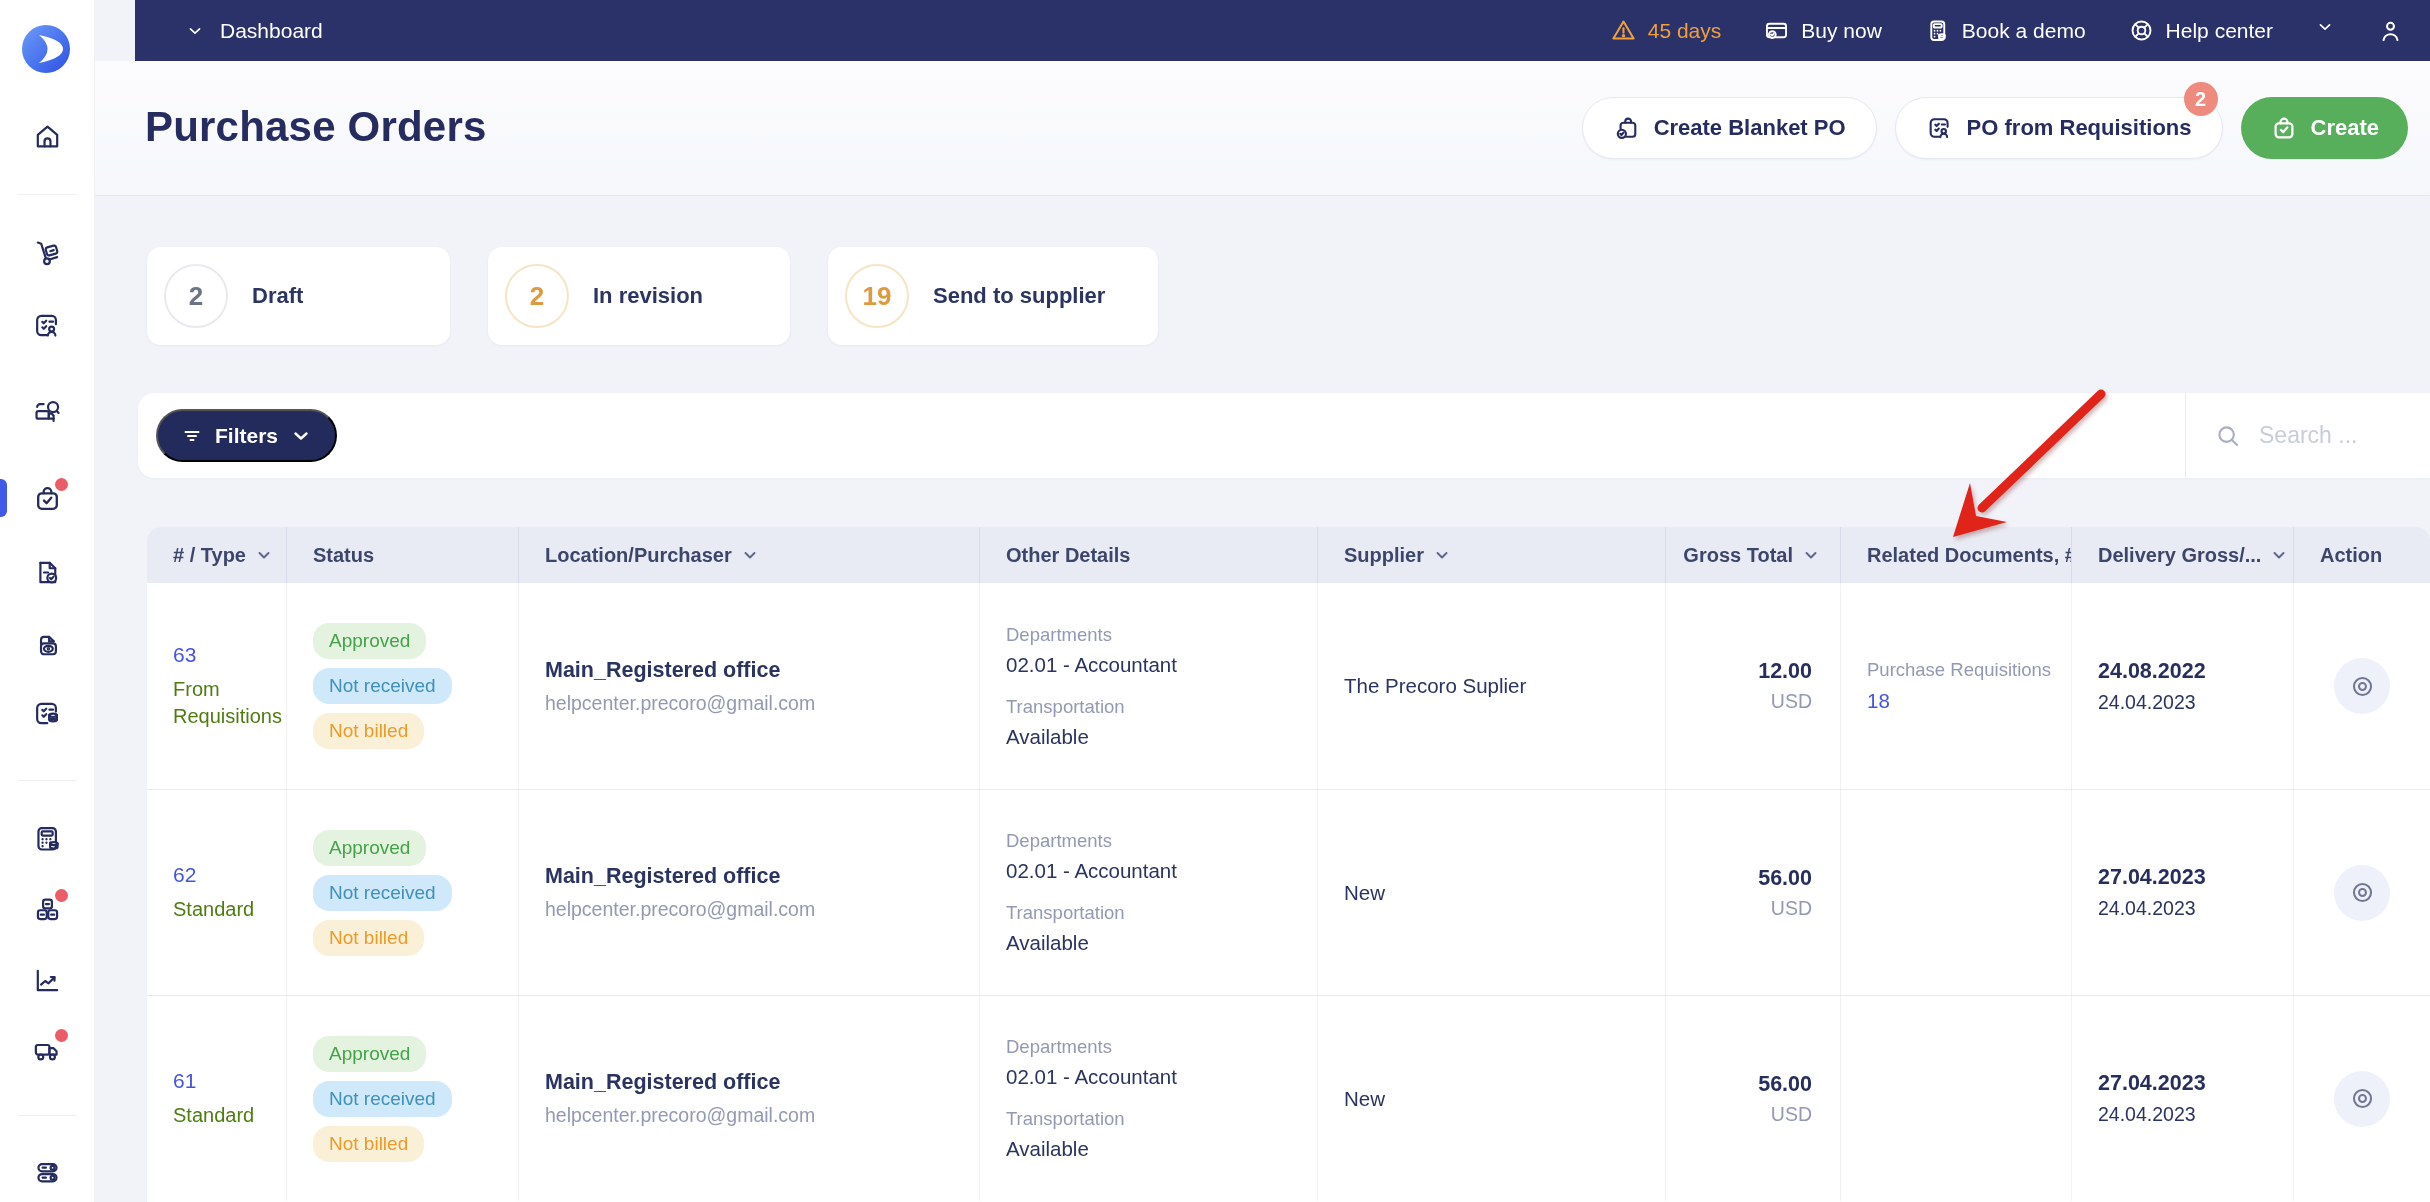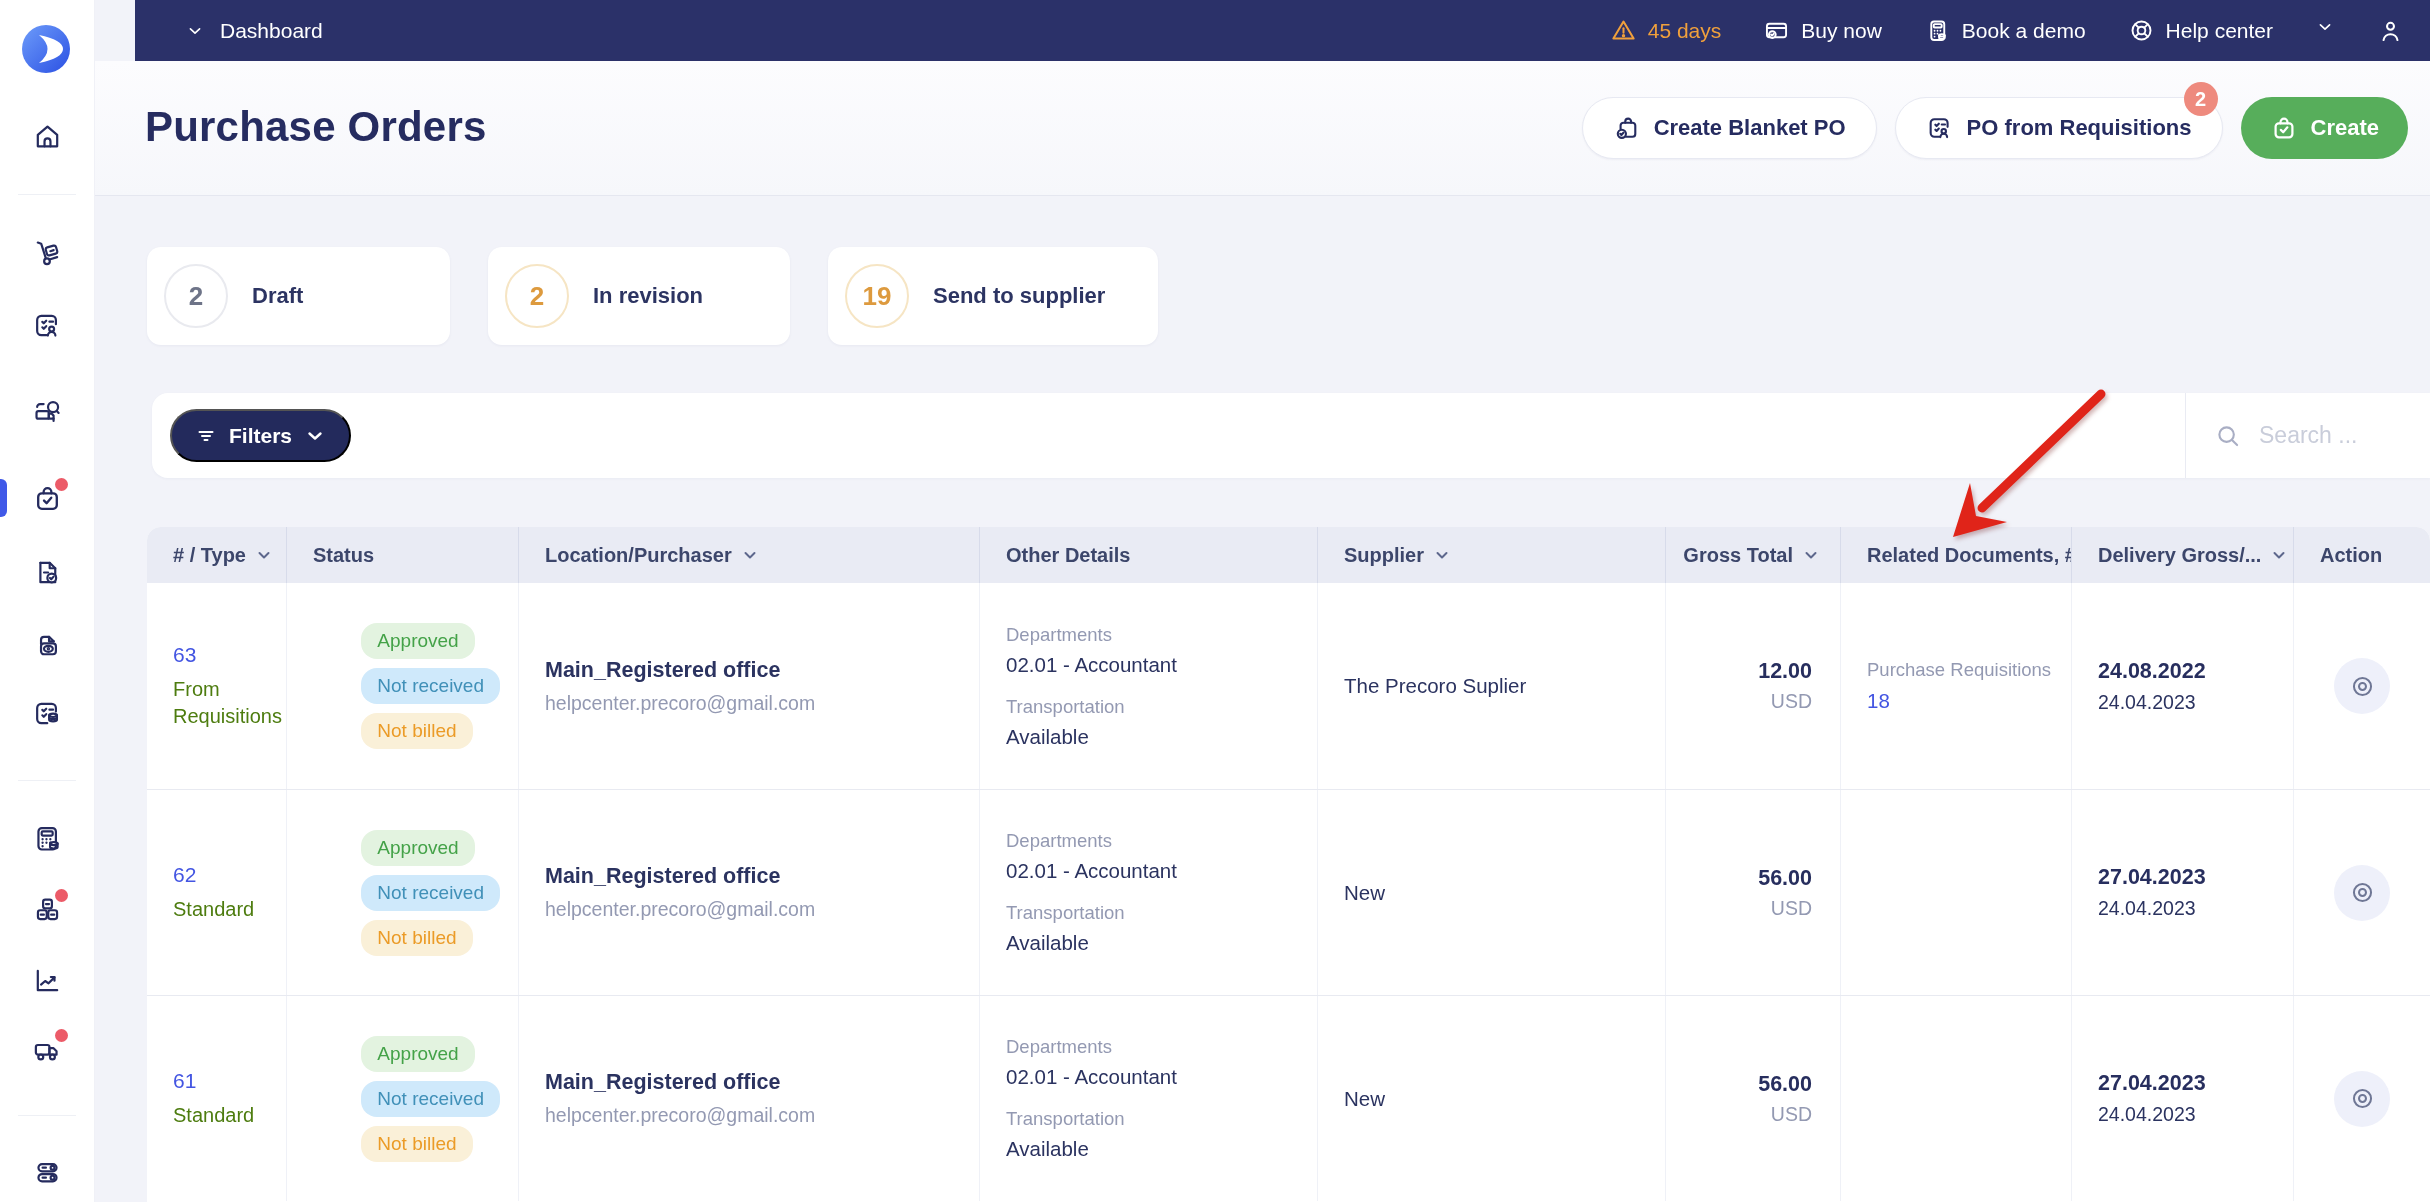--- a/index.html
+++ b/index.html
@@ -42,21 +42,21 @@
   .btn-green { background:#57ae5b; color:#fff; border:none; padding:0 29px; }
 
   
   .cards { position:absolute; left:147px; top:247px; display:flex; gap:38px; z-index:5; }
   .card { height:98px; background:#fff; border-radius:14px; display:flex; align-items:center; gap:24px; padding:0 20px 0 17px; box-shadow:0 1px 3px rgba(35,42,92,.05); }
   .card-circle { width:64px; height:64px; border-radius:50%; border:2px solid #e9eaef; display:flex; align-items:center; justify-content:center; font-size:26px; font-weight:700; color:#6e7488; flex:none; }
   .card.orange .card-circle { border-color:#f6e5c4; color:#dd9a3e; }
   .card-label { font-size:22px; font-weight:600; color:#2c3462; white-space:nowrap; padding-right:20px; }
 
   
-  .filterbar { position:absolute; left:152px; right:0; top:393px; height:85px; background:#fff; border-radius:16px 0 0 16px; box-shadow:0 1px 3px rgba(35,42,92,.04); z-index:5; }
+  .filterbar { position:absolute; left:138px; right:0; top:393px; height:85px; background:#fff; border-radius:16px 0 0 16px; box-shadow:0 1px 3px rgba(35,42,92,.04); z-index:5; }
   .filters-btn { position:absolute; left:18px; top:16px; height:53px; border-radius:27px; background:#232a5c; color:#fff; display:flex; align-items:center; gap:11px; padding:0 22px; font-size:21px; font-weight:600; }
   .filters-btn svg { width:24px; height:24px; }
   .searchbox { position:absolute; right:0; top:0; bottom:0; width:245px; border-left:1px solid #e9ebf3; display:flex; align-items:center; gap:17px; padding:0 28px; }
   .searchbox svg { width:28px; height:28px; color:#a9aec4; flex:none; }
   .searchbox input { border:none; outline:none; width:100%; font-size:23px; color:#2c3462; font-family:inherit; background:transparent; }
   .searchbox input::placeholder { color:#c9cdda; }
 
   
   .table { position:absolute; left:147px; right:0; top:527px; bottom:0; background:#fff; border-radius:14px 14px 0 0; overflow:hidden; z-index:4; }
   .tgrid { display:grid; grid-template-columns:140px 232px 461px 338px 348px 175px 231px 222px 1fr; }
@@ -64,21 +64,21 @@
   .th { display:flex; align-items:center; gap:9px; padding:0 10px 0 26px; font-size:20px; font-weight:700; color:#3c466b; border-right:1px solid rgba(201,206,226,.55); white-space:nowrap; overflow:hidden; }
   .th:last-child { border-right:none; }
   .th.right { justify-content:flex-end; padding-right:20px; }
   .th svg { width:18px; height:18px; color:#5d678c; flex:none; }
   .trow { height:206px; border-top:1px solid #e8eaf1; }
   .trow:first-child { border-top:none; }
   .td { display:flex; flex-direction:column; justify-content:center; padding:0 18px 0 26px; border-right:1px solid #eff1f7; overflow:hidden; }
   .td:last-child { border-right:none; }
   .po-num { color:#4355e2; font-size:21px; margin-bottom:9px; }
   .po-type { color:#4d7c0f; font-size:20px; line-height:1.35; }
-  .td-status { gap:9px; align-items:flex-end; }
+  .td-status { gap:9px; align-items:flex-start; }
   .badge { font-size:19px; font-weight:500; padding:7px 16px; border-radius:16px; white-space:nowrap; }
   .loc-name { font-size:21.5px; font-weight:700; color:#2b3360; margin-bottom:9px; }
   .loc-mail { font-size:19.5px; color:#9399b2; }
   .det-group + .det-group { margin-top:19px; }
   .det-label { font-size:18.5px; color:#9399b2; margin-bottom:7px; }
   .det-value { font-size:20.5px; color:#2b3360; font-weight:500; }
   .supplier-name { font-size:20.5px; color:#2b3360; }
   .td-gross { align-items:flex-end; padding-right:28px; }
   .gross-amt { font-size:21.5px; font-weight:700; color:#272e5e; margin-bottom:6px; }
   .gross-cur { font-size:19.5px; color:#9399b2; }

